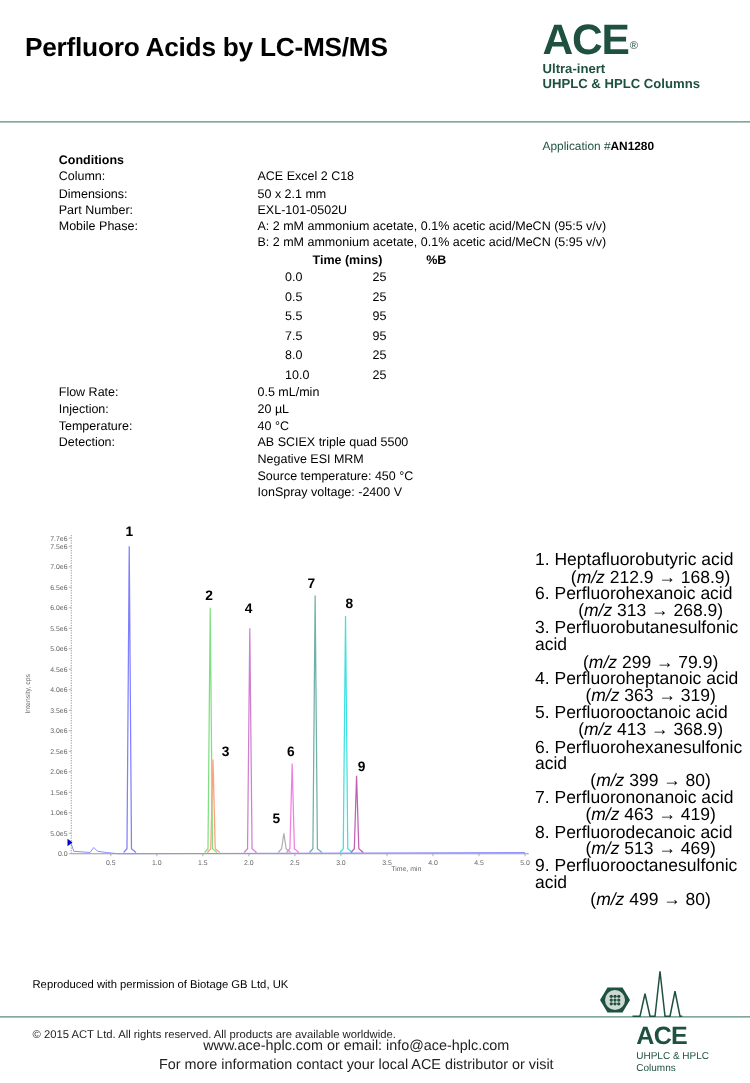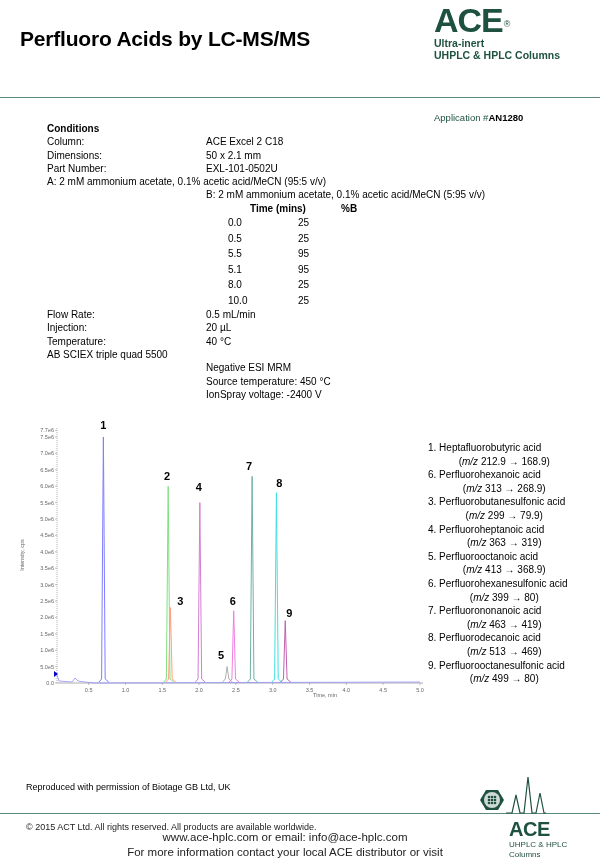--- a/index.html
+++ b/index.html
@@ -1,35 +1,35 @@
 <!DOCTYPE html>
 <html><head>
 <meta charset="utf-8">
 <style>
   html,body{margin:0;padding:0;background:#fff;}
   body{width:600px;height:866px;position:relative;overflow:hidden;font-family:"Liberation Sans",sans-serif;color:#000;}
   .title{position:absolute;left:20px;top:27px;font-size:21px;font-weight:bold;letter-spacing:-0.2px;}
-  .logo{position:absolute;left:434px;top:3px;}
+  .logo{position:absolute;left:434px;top:15px;}
   .logo-ace{font-size:34px;font-weight:bold;color:#1f5140;letter-spacing:-1px;line-height:34px;}
   .logo-ace sup{font-size:9px;font-weight:normal;vertical-align:top;position:relative;top:4px;margin-left:1px;}
   .logo-sub{font-size:10.5px;font-weight:bold;color:#1f5140;line-height:12px;}
   .hr-top{position:absolute;left:0;top:97px;width:600px;height:1px;background:#5b8a7a;}
   .app{position:absolute;left:434px;top:112px;font-size:9.5px;color:#1f5140;font-weight:normal;}
   .app b{color:#000;}
   .cond{position:absolute;left:47px;top:122px;font-size:10px;line-height:13.3px;}
   .cond .h{font-weight:bold;}
   .row{display:flex;}
   .row .k{width:159px;}
   .grad{margin-left:159px;}
   .grad .gh{font-weight:bold;display:flex;}
   .grad .gh span:first-child{width:91px;margin-left:44px;}
   .grad .gr{display:flex;line-height:15.5px;}
   .grad .gr span:first-child{width:92px;padding-left:22px;box-sizing:border-box;}
   .chart{position:absolute;left:0;top:410px;}
-  .legend{position:absolute;left:428px;top:441px;font-size:10px;line-height:13.6px;}
+  .legend{position:absolute;left:428px;top:441px;font-size:14px;line-height:13.6px;}
   .legend .mz{padding-left:13px;text-align:center;}
   .foot1{position:absolute;left:26px;top:782px;font-size:9px;}
   .foot2{position:absolute;left:26px;top:797px;font-size:9px;color:#222;margin-top:25px;}
   .hr-bot{position:absolute;left:0;top:813px;width:600px;height:1px;background:#5b8a7a;}
   .contact{position:absolute;left:100px;top:830px;width:370px;text-align:center;font-size:11.5px;line-height:15px;color:#222;}
   .flogo{position:absolute;left:476px;top:773px;}
   .flogo-ace{position:absolute;left:509px;top:818px;font-size:20px;font-weight:bold;color:#1f5140;letter-spacing:-0.5px;}
   .flogo-sub{position:absolute;left:509px;top:840px;font-size:8px;font-weight:normal;color:#1f5140;line-height:10px;}
 </style>
 </head>
@@ -56,20 +56,21 @@
       </div>
       <div class="row">
         <span class="k">Dimensions:</span>
         <span>50 x 2.1 mm</span>
       </div>
       <div class="row">
         <span class="k">Part Number:</span>
         <span>EXL-101-0502U</span>
       </div>
       <div class="row">
+        <span class="k">Mobile Phase:</span>
         <span>A: 2 mM ammonium acetate, 0.1% acetic acid/MeCN (95:5 v/v)</span>
       </div>
       <div class="row">
         <span class="k"></span>
         <span>B: 2 mM ammonium acetate, 0.1% acetic acid/MeCN (5:95 v/v)</span>
       </div>
     </div>
   <div class="grad">
     <div class="gh">
         <span>Time (mins)</span>
@@ -82,21 +83,21 @@
         </div>
         <div class="gr">
           <span>0.5</span>
           <span>25</span>
         </div>
         <div class="gr">
           <span>5.5</span>
           <span>95</span>
         </div>
         <div class="gr">
-          <span>5.1</span>
+          <span>7.5</span>
           <span>95</span>
         </div>
         <div class="gr">
           <span>8.0</span>
           <span>25</span>
         </div>
         <div class="gr">
           <span>10.0</span>
           <span>25</span>
         </div>
@@ -109,20 +110,21 @@
       </div>
       <div class="row">
         <span class="k">Injection:</span>
         <span>20 µL</span>
       </div>
       <div class="row">
         <span class="k">Temperature:</span>
         <span>40 °C</span>
       </div>
       <div class="row">
+        <span class="k">Detection:</span>
         <span>AB SCIEX triple quad 5500</span>
       </div>
       <div class="row">
         <span class="k"></span>
         <span>Negative ESI MRM</span>
       </div>
       <div class="row">
         <span class="k"></span>
         <span>Source temperature: 450 °C</span>
       </div>

